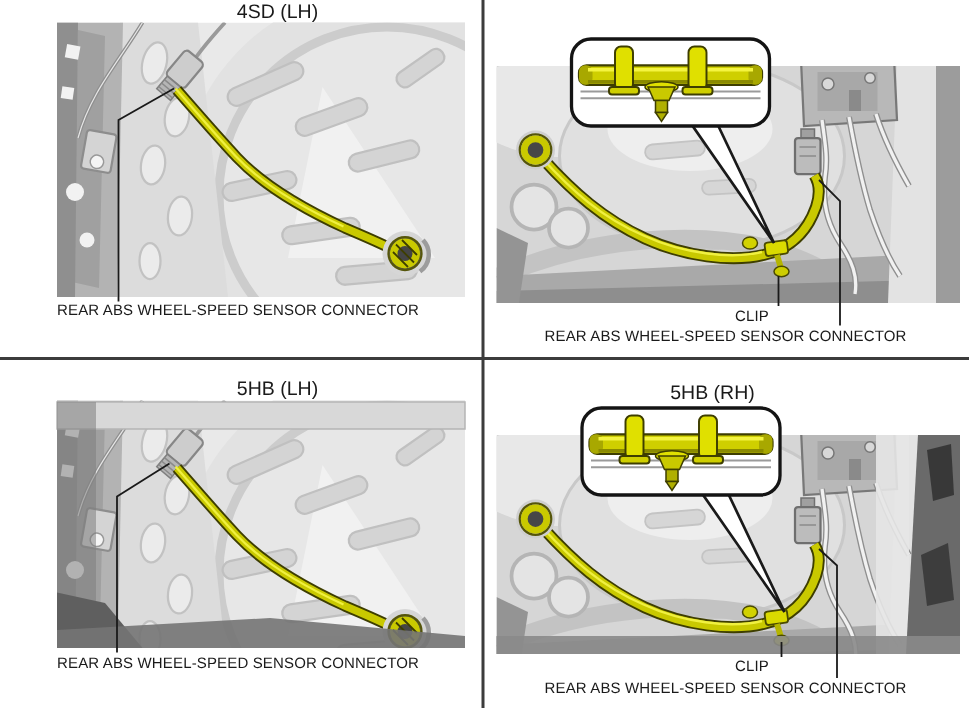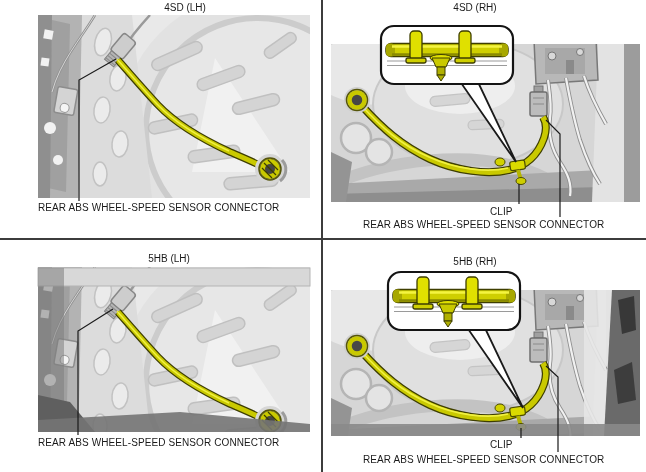--- a/index.html
+++ b/index.html
@@ -6,21 +6,21 @@
   .stage{
     position:relative;width:646px;height:472px;background:#ffffff;
     overflow:hidden;font-family:"Liberation Sans", sans-serif;
   }
   .stage svg{position:absolute;left:0;top:0;}
   .lbl{
     position:absolute;font-size:10px;line-height:12px;color:#1a1a1a;
     white-space:nowrap;letter-spacing:0.1px;
   }
   .ttl{
-    position:absolute;font-size:10px;line-height:12px;color:#1a1a1a;
+    position:absolute;font-size:13px;line-height:12px;color:#1a1a1a;
     width:200px;text-align:center;white-space:nowrap;
   }
   .ctr{text-align:left;white-space:nowrap;}
 </style>
 </head>
 <body>
 
 <div class="stage">
 
 <svg width="646" height="472" viewBox="0 0 646 472">
@@ -225,22 +225,21 @@
   </g>
   <use href="#balloon-grp" transform="translate(7,246)"></use>
   <line x1="521" y1="428" x2="521" y2="438" stroke="#1a1a1a" stroke-width="1.2"></line>
   <polyline points="546,366 558,377 558,452" fill="none" stroke="#1a1a1a" stroke-width="1.2"></polyline>
 
   <rect x="0" y="238" width="646" height="2" fill="#3c3c3c"></rect>
   <rect x="321" y="0" width="2" height="472" fill="#3c3c3c"></rect>
 </svg>
 
 <div class="ttl" style="left:85px;top:2px;">4SD (LH)</div>
-<div class="ttl" style="left:375px;top:2px;">4SD (RH)</div>
-<div class="ttl" style="left:69px;top:253px;">5HB (LH)</div>
+<div class="ttl" style="left:85px;top:253px;">5HB (LH)</div>
 <div class="ttl" style="left:375px;top:256px;text-align:center;">5HB (RH)</div>
 
 <div class="lbl" style="left:38px;top:202px;">REAR ABS WHEEL-SPEED SENSOR CONNECTOR</div>
 
 <div class="lbl ctr" style="left:490px;top:206px;width:60px;">CLIP</div>
 <div class="lbl ctr" style="left:363px;top:219px;width:250px;">REAR ABS WHEEL-SPEED SENSOR CONNECTOR</div>
 
 <div class="lbl" style="left:38px;top:437px;">REAR ABS WHEEL-SPEED SENSOR CONNECTOR</div>
 
 <div class="lbl ctr" style="left:490px;top:439px;width:60px;">CLIP</div>

